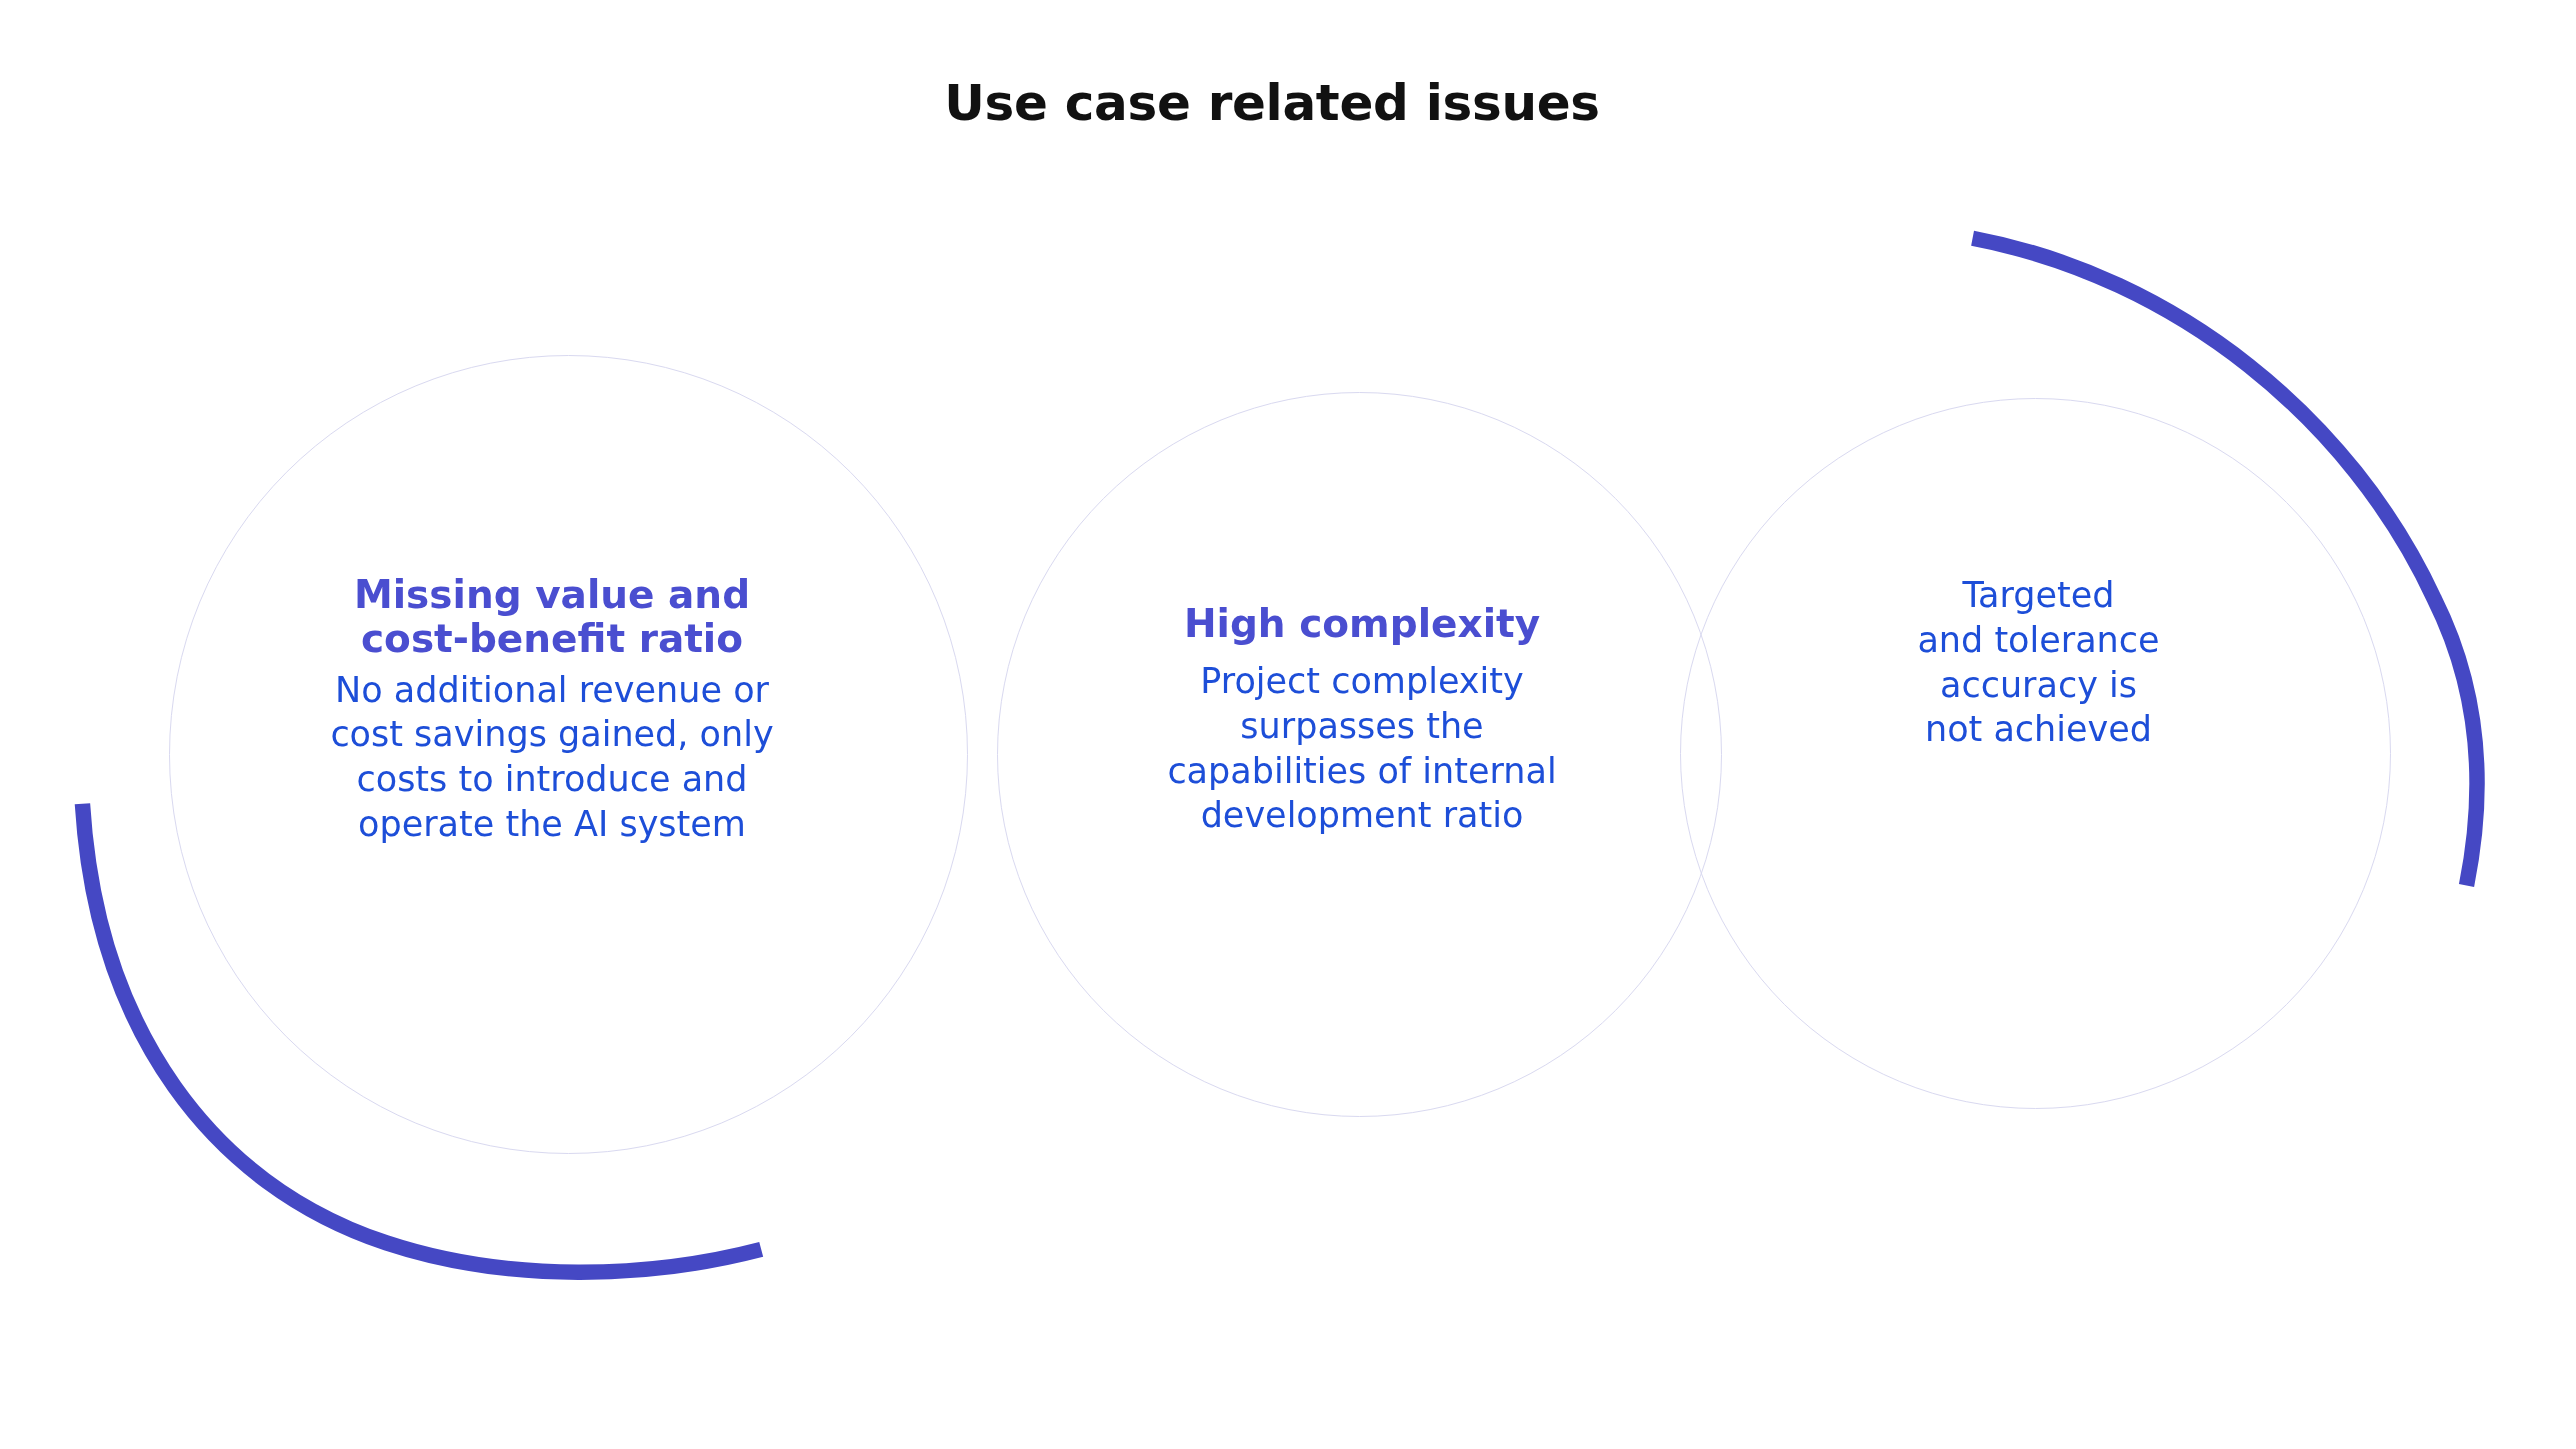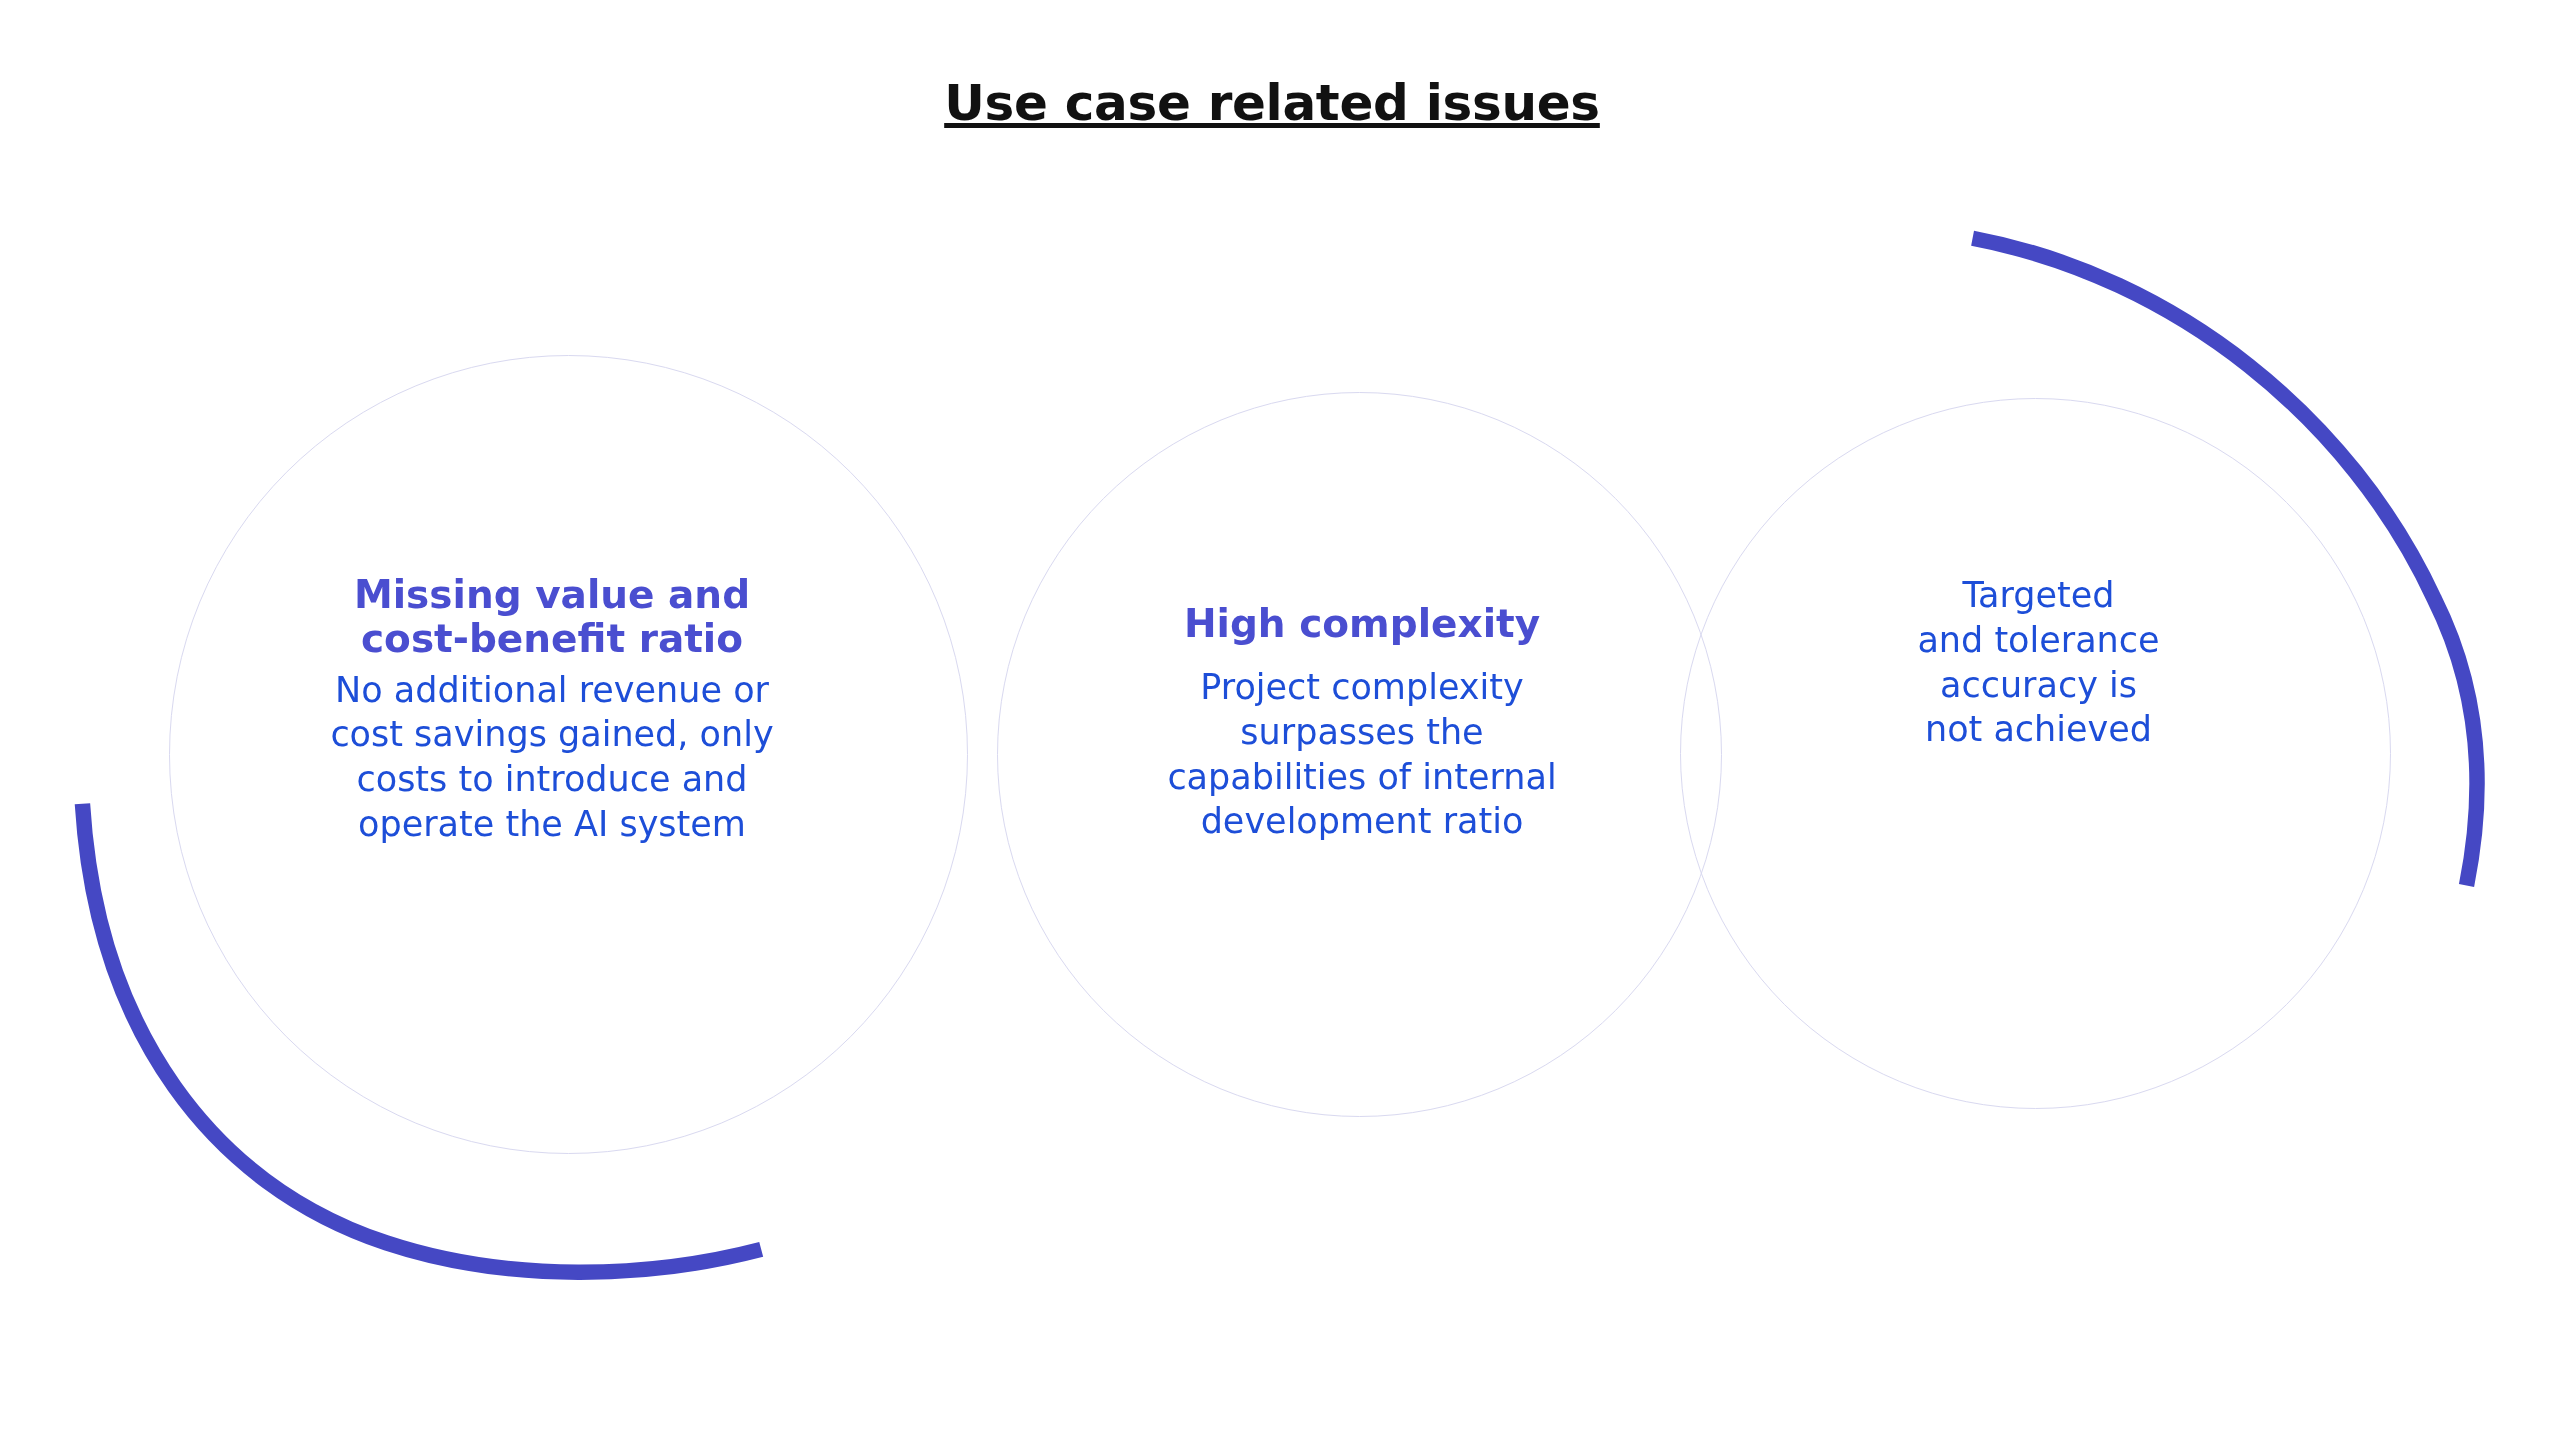--- a/index.html
+++ b/index.html
@@ -31,21 +31,20 @@
     top: 76px;
     width: 2544px;
     text-align: center;
     font-family: "DejaVu Sans", "Liberation Sans", sans-serif;
     font-weight: bold;
     font-size: 50px;
     letter-spacing: -0.3px;
     color: #111111;
     line-height: 1.1;
     white-space: pre;
-    text-decoration: underline;
   }
 
   
   #decor-layer {
     position: absolute;
     left: 0; top: 0;
     width: 2576px;
     height: 1449px;
     pointer-events: none;
   }
@@ -82,21 +81,21 @@
     color: #1d4ed8;
     margin: 0;
     white-space: pre-line;
   }
 
   
   #node-1-text { left: 262px; top: 573px;  width: 580px; }
   #node-2-text { left: 1037px; top: 602px; width: 650px; }
   #node-3-text { left: 1784px; top: 573px; width: 509px; }
 
-  #node-2-text .node-heading { margin-bottom: 19px; }
+  #node-2-text .node-heading { margin-bottom: 13px; }
   #node-3-text .node-heading { margin-bottom: 6.4px; }
 </style>
 </head>
 <body>
 
 <div id="stage">
 
   <div id="page-title">Use case related issues</div>
 
   <svg id="decor-layer" viewBox="0 0 4000 2250" width="2576" height="1449" xmlns="http://www.w3.org/2000/svg">

